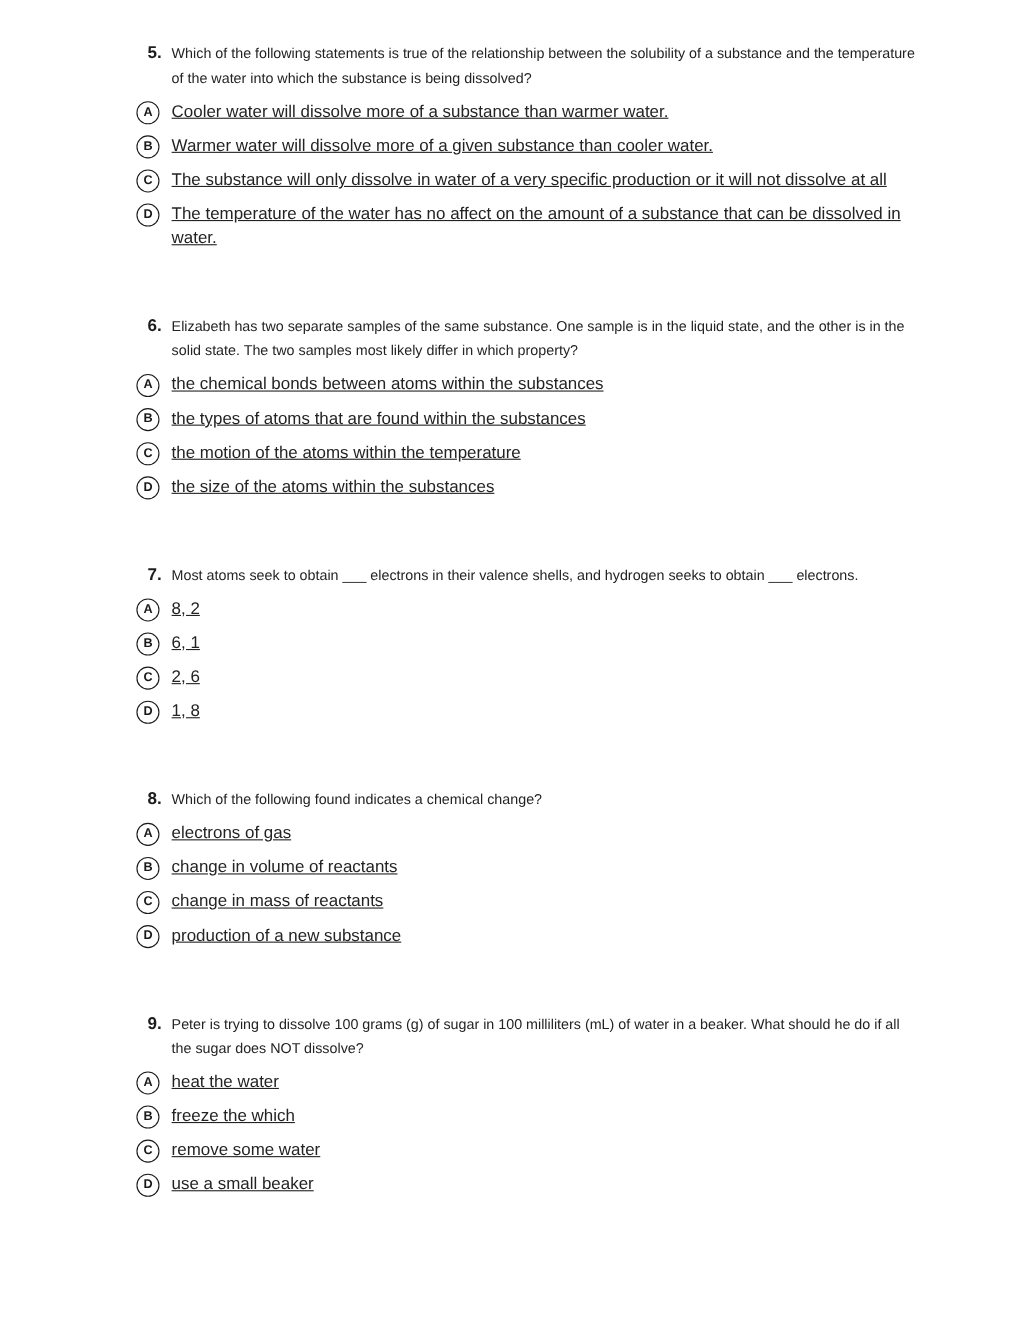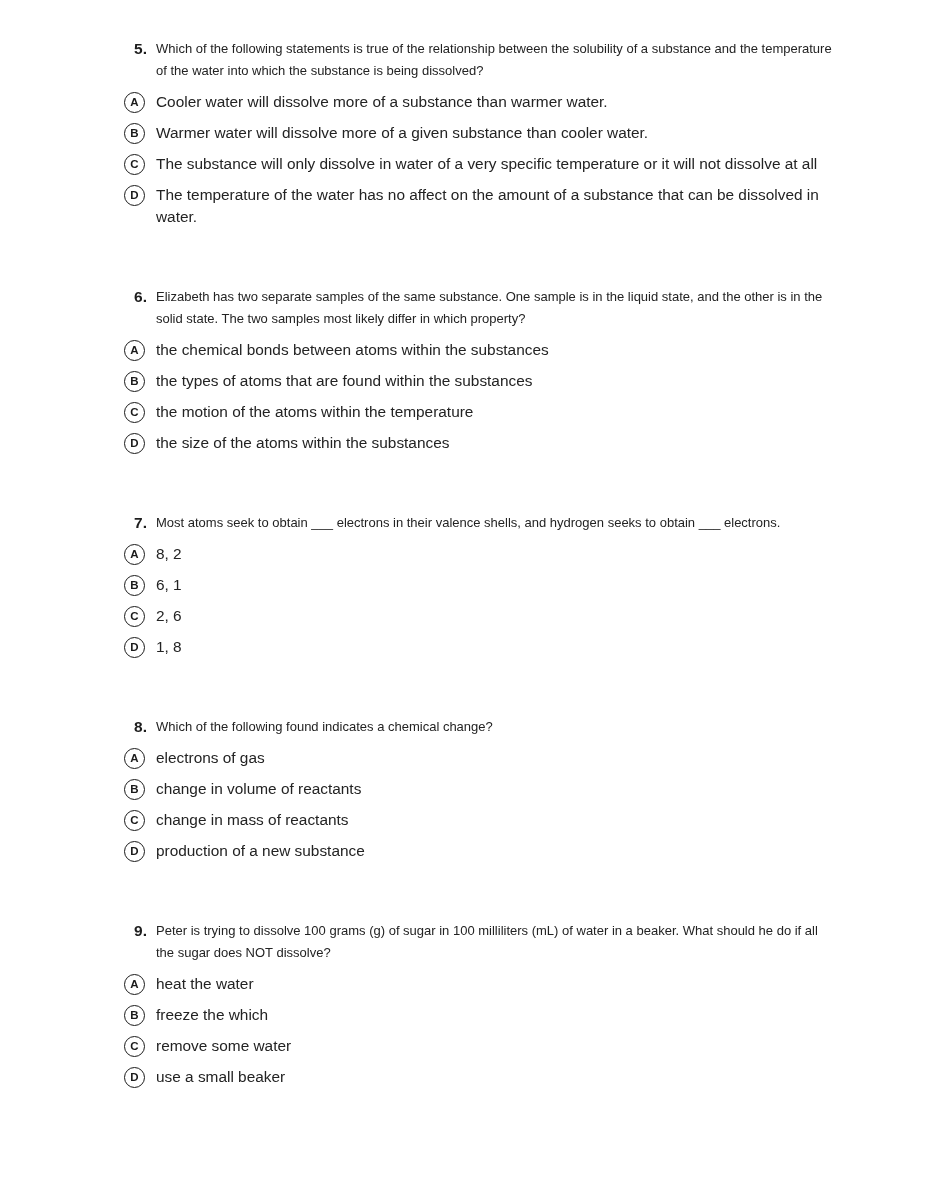--- a/index.html
+++ b/index.html
@@ -80,20 +80,21 @@
     margin-left: 3px;
     user-select: none;
   }
   .choice-text {
     flex: 1 1 auto;
     padding-left: 11px;
     font-size: 15.4px;
     line-height: 22px;
     color: #232323;
     max-width: 688px;
+    text-decoration: underline;
   }
 </style>
 </head>
 <body>
 
 <div class="page">
   <div id="questions-container">
       <div class="question-block">
         <div class="stem-row">
           <div class="q-number">5.</div>
@@ -102,21 +103,21 @@
         <div class="choice-row">
           <div class="choice-marker">A</div>
           <div class="choice-text">Cooler water will dissolve more of a substance than warmer water.</div>
         </div>
         <div class="choice-row">
           <div class="choice-marker">B</div>
           <div class="choice-text">Warmer water will dissolve more of a given substance than cooler water.</div>
         </div>
         <div class="choice-row">
           <div class="choice-marker">C</div>
-          <div class="choice-text">The substance will only dissolve in water of a very specific temperature or it will not dissolve at all</div>
+          <div class="choice-text">The substance will only dissolve in water of a very specific production or it will not dissolve at all</div>
         </div>
         <div class="choice-row">
           <div class="choice-marker">D</div>
           <div class="choice-text">The temperature of the water has no affect on the amount of a substance that can be dissolved in water.</div>
         </div>
       </div>
       <div class="question-block">
         <div class="stem-row">
           <div class="q-number">6.</div>
           <div class="q-text">Elizabeth has two separate samples of the same substance. One sample is in the liquid state, and the other is in the solid state. The two samples most likely differ in which property?</div>

